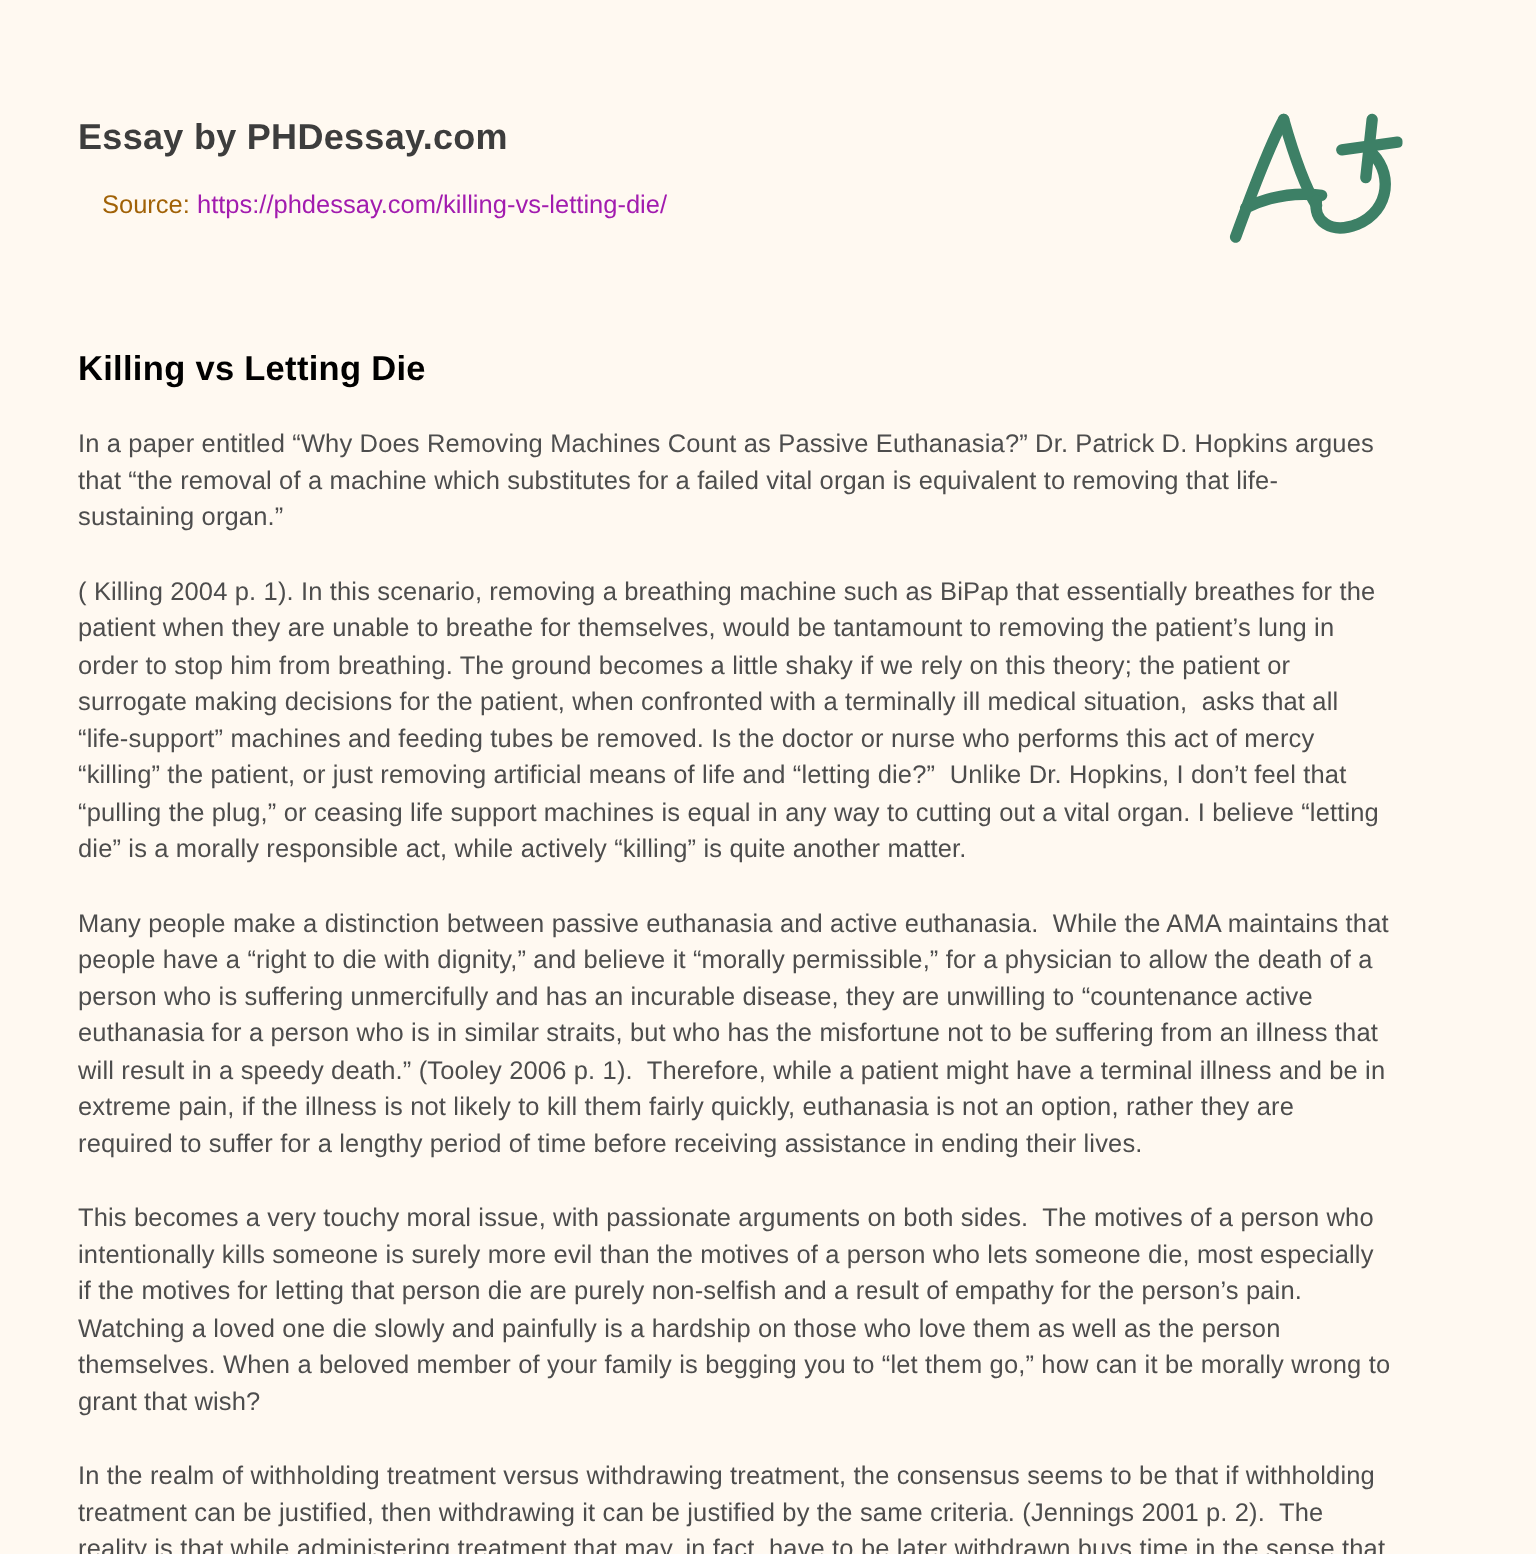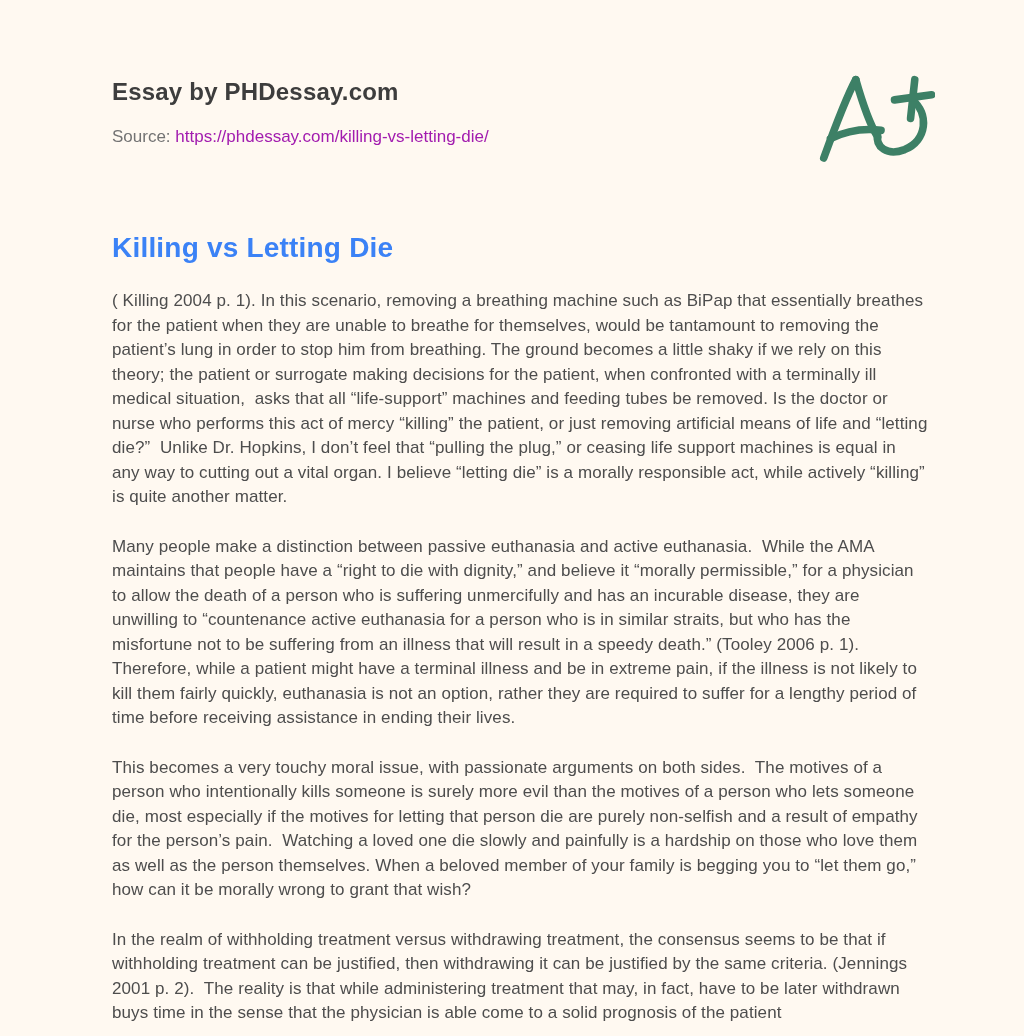--- a/index.html
+++ b/index.html
@@ -9,55 +9,56 @@
     font-family: "Liberation Sans", "DejaVu Sans", sans-serif;
   }
   .page {
     position: relative;
     width: 1024px;
     height: 1036px;
     margin: 0 auto;
     background: #FFF9F1;
     overflow: hidden;
     box-sizing: border-box;
-    padding: 78px 96px 0 112px;
+    padding: 78px 96px 0 52px;
   }
   .header {
     position: relative;
   }
   .byline {
     font-size: 24px;
     font-weight: 700;
     color: #3D3D3D;
     letter-spacing: 0.2px;
   }
   .source-line {
     margin-top: 21px;
     font-size: 17px;
   }
   .source-label {
-    color: #737373;
+    color: #a16207;
+    margin-left: 16px;
   }
   .source-link {
     color: #a21caf;
     text-decoration: none;
   }
   .logo {
     position: absolute;
     top: -10px;
     right: -7px;
     width: 118px;
     height: 100px;
   }
   .logo svg { width: 100%; height: 100%; }
   h1.title {
     margin: 85px 0 0 0;
-    font-size: 28px;
+    font-size: 23px;
     font-weight: 700;
-    color: #3b82f6;
+    color: #000000;
     letter-spacing: 0.2px;
   }
   .essay p {
     margin: 25px 0 0 0;
     font-size: 17px;
     line-height: 24.5px;
     color: #4D4D4D;
     white-space: pre-wrap;
     letter-spacing: 0.1px;
   }
@@ -82,19 +83,20 @@
           <path d="M113,36 C133,52 131,84 104,95 C83,103 69,92 72,76"></path>
           <path d="M116,12 L111,58"></path>
           <path d="M92,36 L136,30"></path>
         </g>
       </svg>
     </div>
   </div>
 
   <main class="essay">
     <h1 class="title">Killing vs Letting Die</h1>
+    <p>In a paper entitled “Why Does Removing Machines Count as Passive Euthanasia?” Dr. Patrick D. Hopkins argues that “the removal of a machine which substitutes for a failed vital organ is equivalent to removing that life-sustaining organ.”</p>
     <p>( Killing 2004 p. 1). In this scenario, removing a breathing machine such as BiPap that essentially breathes for the patient when they are unable to breathe for themselves, would be tantamount to removing the patient’s lung in order to stop him from breathing. The ground becomes a little shaky if we rely on this theory; the patient or surrogate making decisions for the patient, when confronted with a terminally ill medical situation,  asks that all “life-support” machines and feeding tubes be removed. Is the doctor or nurse who performs this act of mercy “killing” the patient, or just removing artificial means of life and “letting die?”  Unlike Dr. Hopkins, I don’t feel that “pulling the plug,” or ceasing life support machines is equal in any way to cutting out a vital organ. I believe “letting die” is a morally responsible act, while actively “killing” is quite another matter.</p>
     <p>Many people make a distinction between passive euthanasia and active euthanasia.  While the AMA maintains that people have a “right to die with dignity,” and believe it “morally permissible,” for a physician to allow the death of a person who is suffering unmercifully and has an incurable disease, they are unwilling to “countenance active euthanasia for a person who is in similar straits, but who has the misfortune not to be suffering from an illness that will result in a speedy death.” (Tooley 2006 p. 1).  Therefore, while a patient might have a terminal illness and be in extreme pain, if the illness is not likely to kill them fairly quickly, euthanasia is not an option, rather they are required to suffer for a lengthy period of time before receiving assistance in ending their lives.</p>
     <p>This becomes a very touchy moral issue, with passionate arguments on both sides.  The motives of a person who intentionally kills someone is surely more evil than the motives of a person who lets someone die, most especially if the motives for letting that person die are purely non-selfish and a result of empathy for the person’s pain.  Watching a loved one die slowly and painfully is a hardship on those who love them as well as the person themselves. When a beloved member of your family is begging you to “let them go,” how can it be morally wrong to grant that wish?</p>
     <p>In the realm of withholding treatment versus withdrawing treatment, the consensus seems to be that if withholding treatment can be justified, then withdrawing it can be justified by the same criteria. (Jennings 2001 p. 2).  The reality is that while administering treatment that may, in fact, have to be later withdrawn buys time in the sense that the physician is able come to a solid prognosis of the patient</p>
   </main>
 
 </div>
 
 </body></html>

